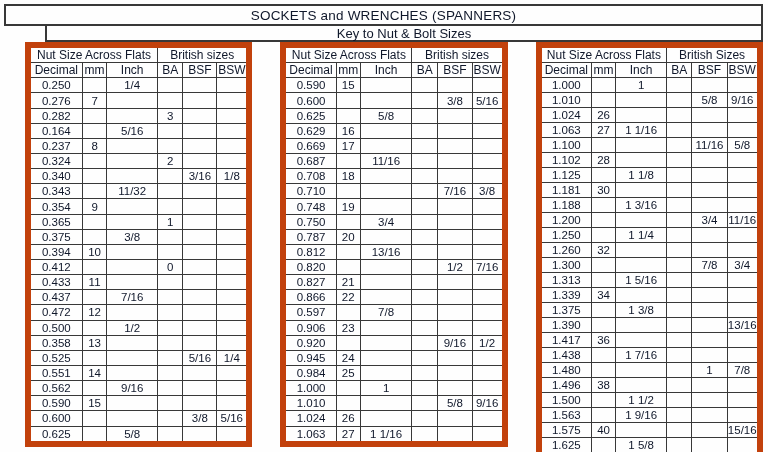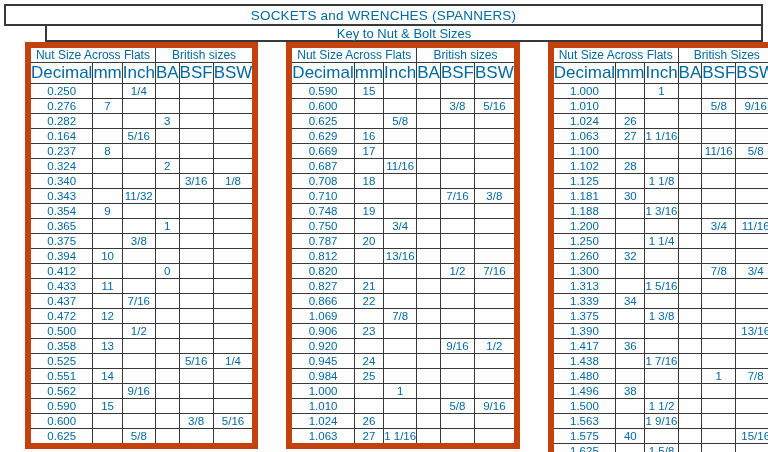--- a/index.html
+++ b/index.html
@@ -6,21 +6,21 @@
     margin: 0;
     padding: 0;
     background: #ffffff;
   }
   .canvas {
     position: relative;
     width: 768px;
     height: 452px;
     background: #fefefe;
     font-family: "Liberation Sans", sans-serif;
-    color: #0369a1;
+    color: #0f172a;
     overflow: hidden;
   }
   .sheet {
     position: absolute;
     left: 4px;
     top: 4px;
     width: 759px;
     height: 443px;
     display: flex;
     flex-direction: column;
@@ -69,21 +69,21 @@
     white-space: nowrap;
     overflow: hidden;
     font-weight: normal;
     height: 14px;
   }
   .grp { border: 6px solid #c2410c; margin-left: 21px; }
   .grp th.span-h {
     font-size: 12px;
   }
   .grp th {
-    font-size: 17px;
+    font-size: 12px;
   }
 </style>
 </head>
 <body>
 
 <div class="canvas">
   <div class="sheet">
     <div class="title-box">SOCKETS and WRENCHES (SPANNERS)</div>
     <div class="subtitle-box">Key to Nut &amp; Bolt Sizes</div>
     <div class="groups">
@@ -439,21 +439,21 @@
             </tr>
             <tr>
               <td>0.866</td>
               <td>22</td>
               <td></td>
               <td></td>
               <td></td>
               <td></td>
             </tr>
             <tr>
-              <td>1.069</td>
+              <td>0.597</td>
               <td></td>
               <td>7/8</td>
               <td></td>
               <td></td>
               <td></td>
             </tr>
             <tr>
               <td>0.906</td>
               <td>23</td>
               <td></td>

